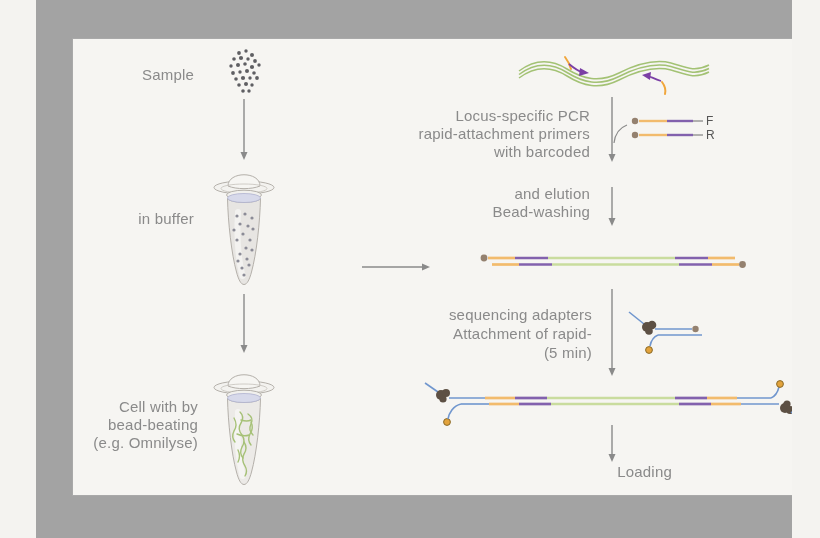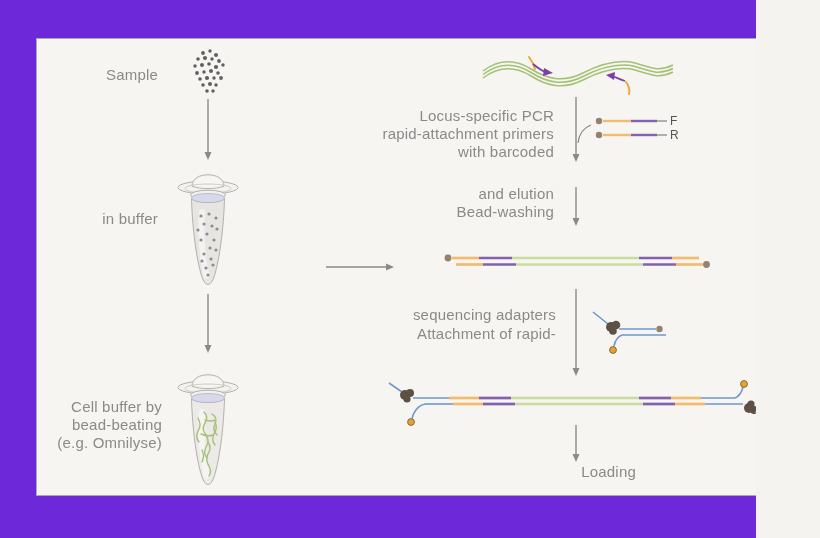--- a/index.html
+++ b/index.html
@@ -1,19 +1,19 @@
 <!DOCTYPE html>
 <html style="--background: #f4f3f0; --panel_background: #f6f5f2; --panel_border: #a9a9a9; --label_text: #8a8a8a; --arrow_gray: #8a8a8a; --dna_wave_green: #a3c274; --amplicon_green: #c9dc9e; --barcode_purple: #8261ad; --primer_orange: #f2bb6d; --bead_brown: #94816f; --motor_protein_dark: #5d5044; --tether_orange: #e3a33c; --adapter_blue: #7096ce; --wave_arrow_purple: #7b3fa5; --tube_liquid_lavender: #d7d9ea; --lysate_green: #a6c177; --cell_dot_gray: #8b8b96;"><head>
 <meta charset="utf-8">
 <style>
   html,body{margin:0;padding:0;background:#f4f3f0;}
   *{box-sizing:border-box;}
   .stage{
-    position:relative;width:756px;height:538px;background:#6d28d9;
-    font-family:"Liberation Sans",sans-serif;overflow:hidden;
+    position:relative;width:756px;height:538px;background:#a3a3a3;
+    font-family:"Liberation Sans",sans-serif;overflow:hidden;margin-left:36px;
   }
   .panel{
     position:absolute;left:36px;top:38px;width:747px;height:458px;
     background:#f6f5f2;border:1px solid #a9a9a9;
   }
   .lbl{
     position:absolute;color:#8a8a8a;font-size:15px;line-height:18px;
     letter-spacing:.2px;
   }
   .r{text-align:right;}
@@ -131,21 +131,21 @@
         <path d="M30,54 q4,7 0,13 q-3,6 1,11"></path>
         <path d="M47,58 q3,6 -1,12 q-3,6 1,11"></path>
         <path d="M40,78 q4,6 0,12 q-3,6 1,12 q3,5 0,10"></path>
         <path d="M34,86 q3,6 0,12"></path>
         <path d="M37,56 q6,2 10,0"></path>
         <path d="M33,70 q7,3 12,1"></path>
       </g>
     </svg>
 
     <div class="lbl r" style="left:0;top:359px;width:125px;">
-      <div>Cell buffer by</div>
+      <div>Cell with by</div>
       <div>bead-beating</div>
       <div>(e.g. Omnilyse)</div>
     </div>
 
     <svg style="left:289px;top:222px;" width="70" height="12" viewBox="0 0 70 12">
       <line class="arrow-line" x1="0" y1="6" x2="61" y2="6"></line>
       <polygon class="arrow-head" points="60,2.5 60,9.5 68,6"></polygon>
     </svg>
 
     <svg style="left:442px;top:12px;" width="205" height="52" viewBox="0 0 205 52">
@@ -222,20 +222,21 @@
     </svg>
 
     <svg style="left:533px;top:250px;" width="12" height="88" viewBox="0 0 12 88">
       <line class="arrow-line" x1="6" y1="0" x2="6" y2="80"></line>
       <polygon class="arrow-head" points="2.5,79 9.5,79 6,87"></polygon>
     </svg>
 
     <div class="lbl r" style="left:337px;top:266px;width:182px;line-height:19px;">
       <div>sequencing adapters</div>
       <div>Attachment of rapid-</div>
+      <div>(5 min)</div>
     </div>
 
     <svg style="left:549px;top:262px;" width="110" height="60" viewBox="0 0 110 60">
       <line class="blue" x1="7" y1="11" x2="22" y2="23"></line>
       <g class="motor">
         <circle cx="25" cy="26" r="5"></circle>
           <circle cx="30" cy="24" r="4.3"></circle>
           <circle cx="27" cy="30" r="3.8"></circle>
       </g>
       <line class="blue" x1="33" y1="28" x2="70" y2="28"></line>

